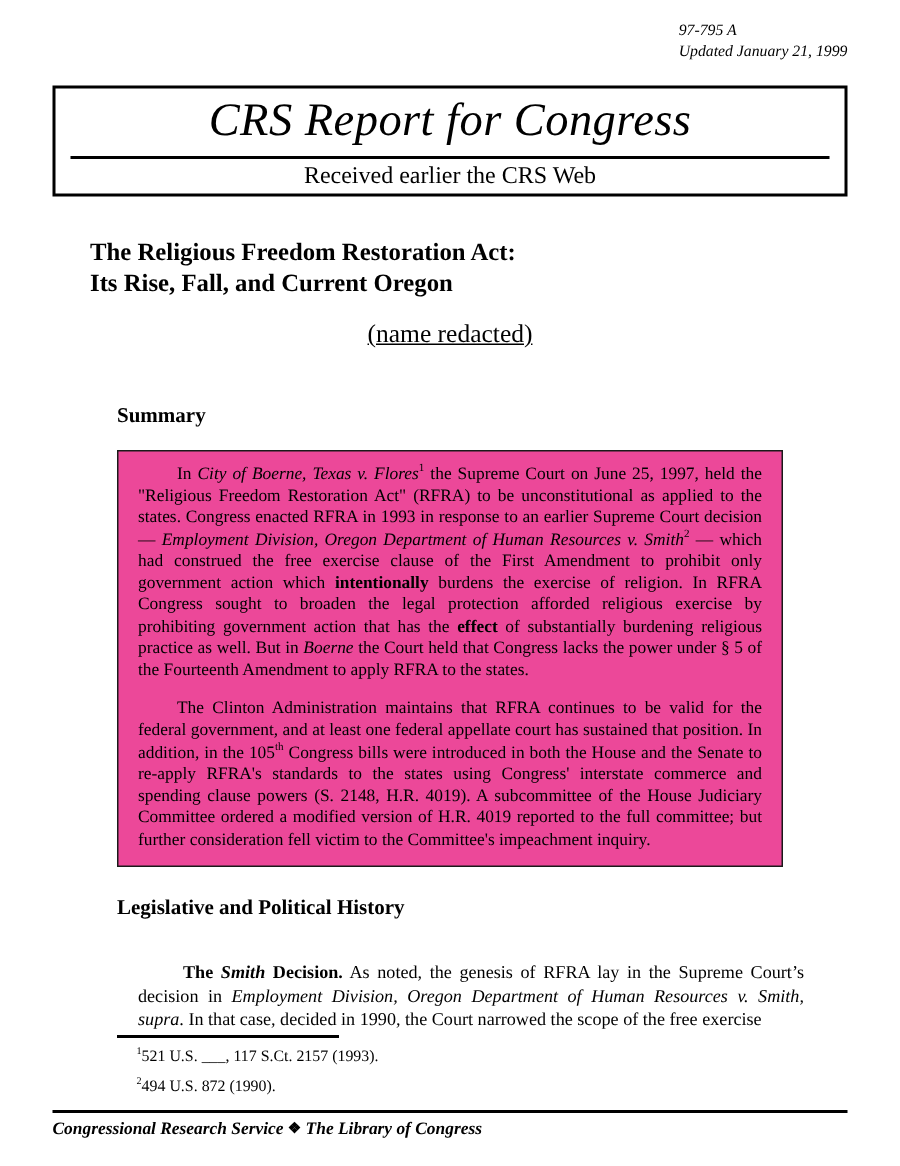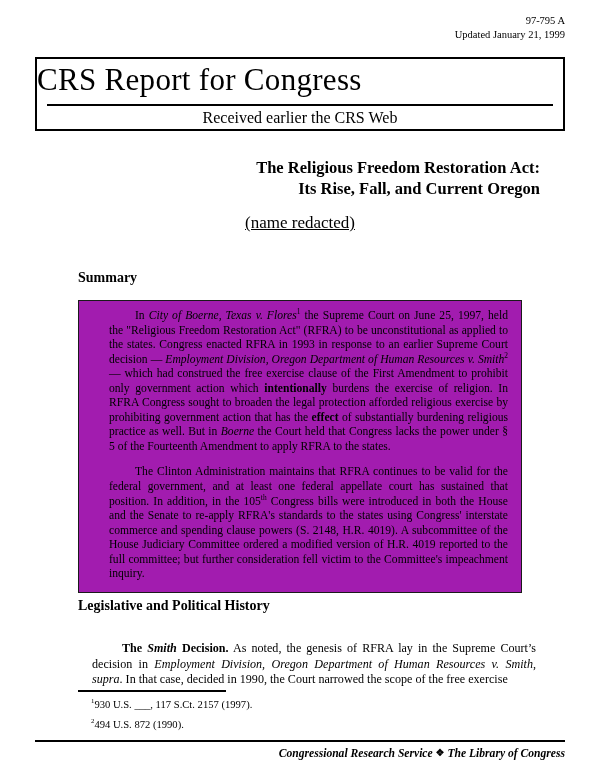--- a/index.html
+++ b/index.html
@@ -21,43 +21,45 @@
     left: 0; top: 0;
     width: 600px;
     height: 777px;
   }
 
   
   .docnum {
     position: absolute;
     right: 35px;
     top: 14px;
-    text-align: right;
     font-size: 10.5px;
     line-height: 14px;
+    font-style: italic;
   }
 
   
   .banner {
     position: absolute;
     left: 35px;
     top: 57px;
     width: 530px;
     height: 74px;
     border: 2px solid #000;
     box-sizing: border-box;
   }
   .banner-title {
     position: absolute;
     left: 0; right: 0;
     top: 2px;
+    text-align: center;
     font-size: 31px;
     line-height: 38px;
     letter-spacing: 0.3px;
     white-space: nowrap;
+    font-style: italic;
   }
   .banner-rule {
     position: absolute;
     left: 10px;
     right: 10px;
     top: 45px;
     height: 2px;
     background: #000;
   }
   .banner-sub {
@@ -68,21 +70,21 @@
     font-size: 16px;
     line-height: 23px;
   }
 
   
   .doc-title {
     position: absolute;
     left: 60px;
     right: 60px;
     top: 157px;
-    text-align: right;
+    text-align: left;
     font-weight: bold;
     font-size: 16.5px;
     line-height: 21px;
   }
 
   
   .byline {
     position: absolute;
     left: 60px;
     right: 60px;
@@ -102,23 +104,23 @@
     font-size: 14px;
   }
 
   
   .summary-box {
     position: absolute;
     left: 78px;
     top: 300px;
     width: 444px;
     border: 1px solid #1a1a1a;
-    background: #a21caf;
+    background: #ec4899;
     box-sizing: border-box;
-    padding: 8px 13px 9px 30px;
+    padding: 8px 13px 9px 13px;
   }
   .summary-box p {
     margin: 0 0 11px 0;
     font-size: 11.6px;
     line-height: 14.55px;
     text-align: justify;
     text-indent: 26px;
     hyphens: none;
   }
   .summary-box p:last-child {
@@ -176,21 +178,21 @@
     top: 740px;
     width: 530px;
     height: 1.5px;
     background: #000;
   }
   .footer-text {
     position: absolute;
     left: 35px;
     width: 530px;
     top: 745px;
-    text-align: right;
+    text-align: left;
     font-weight: bold;
     font-style: italic;
     font-size: 11.6px;
     line-height: 15px;
   }
   .footer-text .diamond {
     font-style: normal;
     font-size: 10px;
     vertical-align: 1px;
   }
@@ -239,20 +241,20 @@
 
   </div>
 
   <div class="section-heading">Legislative and Political History</div>
 
   <p class="body-para"><b><span>The </span><i>Smith</i><span> Decision.</span></b><span>  As noted, the genesis of RFRA lay in the Supreme Court’s decision in </span><i>Employment Division, Oregon Department of Human Resources v. Smith</i><span>, </span><i>supra</i><span>.  In that case, decided in 1990, the Court narrowed the scope of the free exercise</span></p>
 
   <div class="fn-rule"></div>
 
   <div class="footnotes">
-    <p><sup>1</sup><span>930 U.S. ___, 117 S.Ct. 2157 (1997).</span></p>
+    <p><sup>1</sup><span>521 U.S. ___, 117 S.Ct. 2157 (1993).</span></p>
     <p><sup>2</sup><span>494 U.S. 872 (1990).</span></p>
   </div>
 
   <div class="footer-rule"></div>
   <div class="footer-text"><span>Congressional Research Service</span> <span class="diamond">❖</span> <span>The Library of Congress</span></div>
 
 </div>
 
 </body></html>

